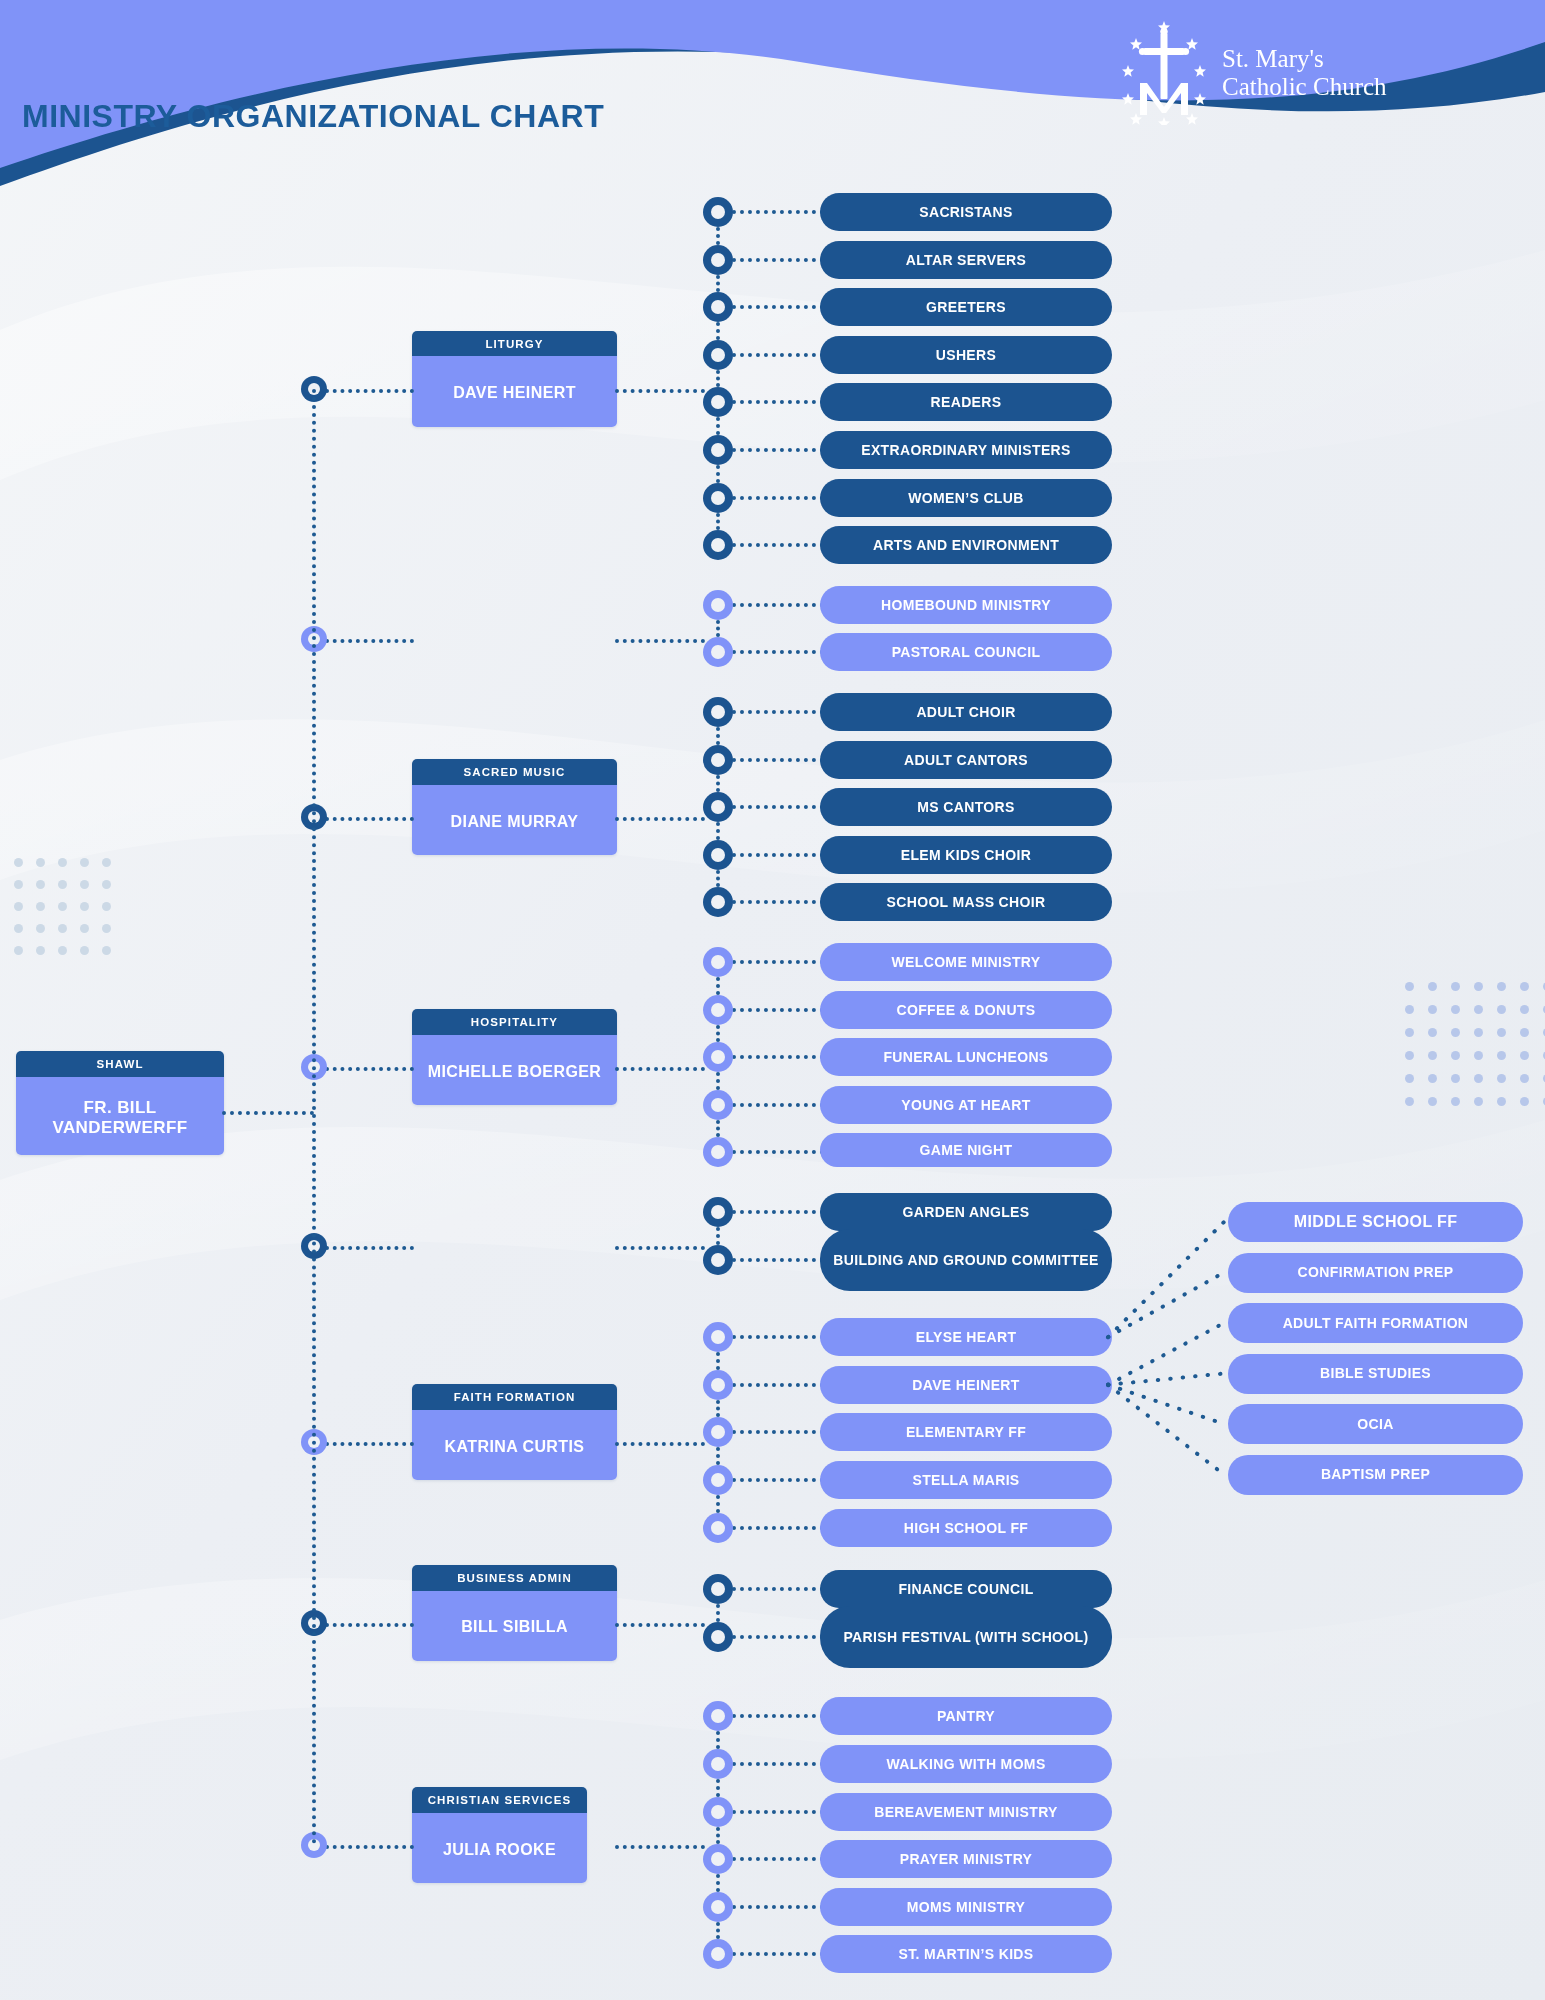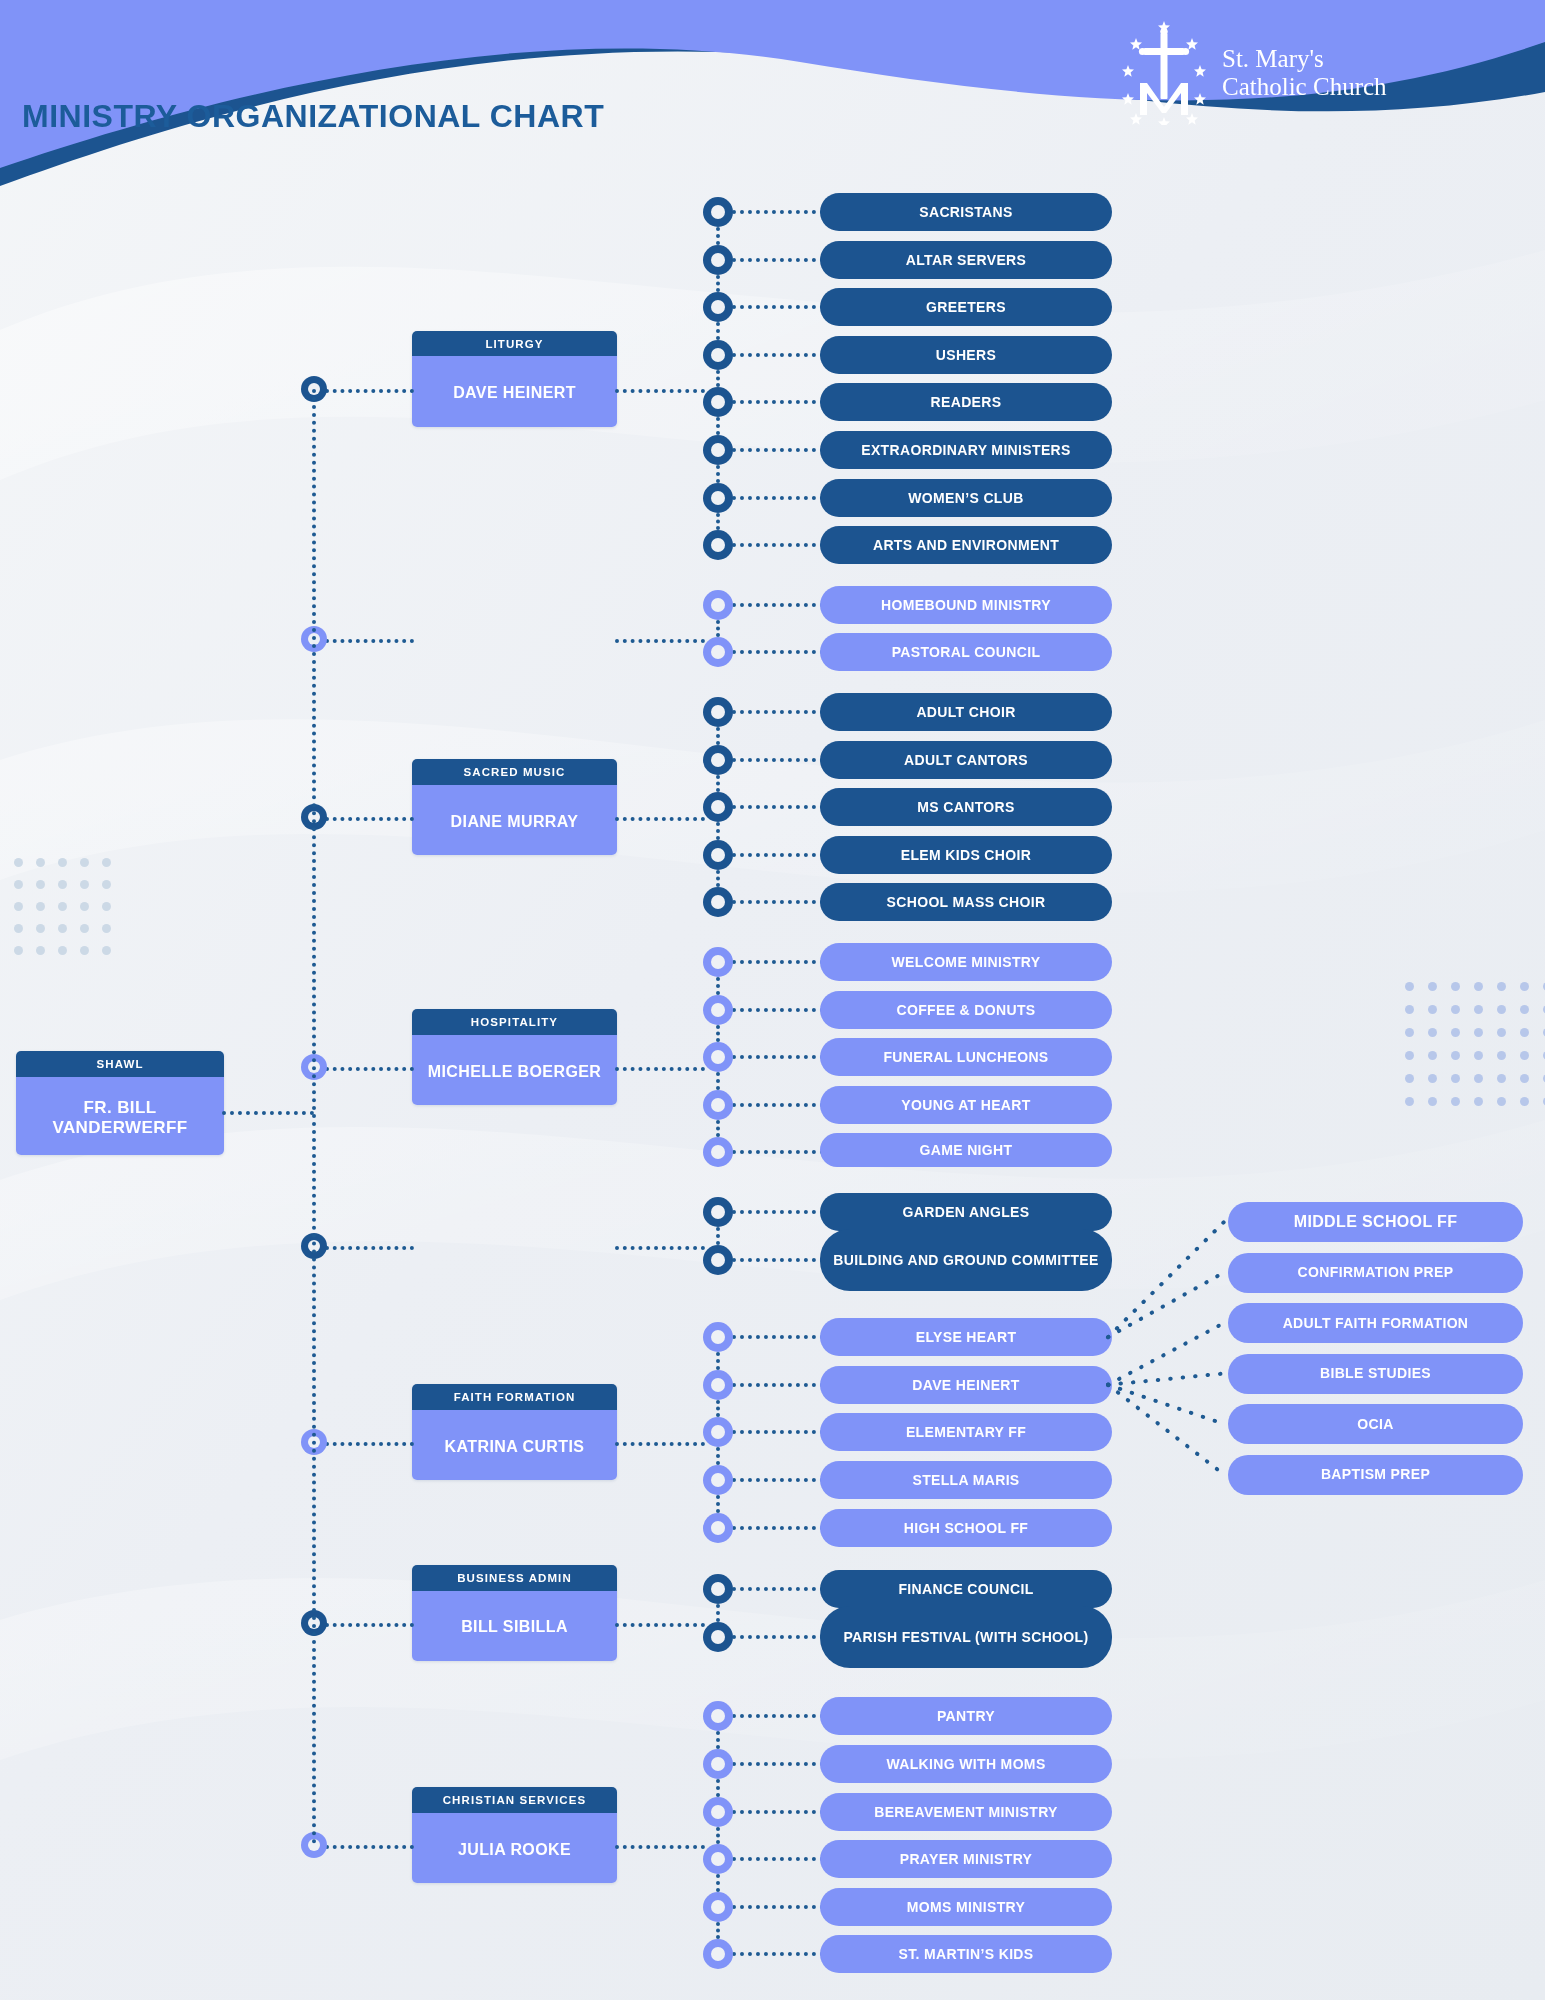--- a/index.html
+++ b/index.html
@@ -454,21 +454,21 @@
     <div class="node hline" style="left: 732px; top: 1904.8px; width: 92px;"></div>
     <div class="node dot light" style="left: 703px; top: 1891.8px; width: 30px; height: 30px;">
       <div class="hole" style="width: 14px; height: 14px;"></div>
     </div>
     <div class="node pill light" style="left: 820px; top: 1887.8px; width: 292px; height: 38px;">MOMS MINISTRY</div>
     <div class="node hline" style="left: 732px; top: 1952.4px; width: 92px;"></div>
     <div class="node dot light" style="left: 703px; top: 1939.4px; width: 30px; height: 30px;">
       <div class="hole" style="width: 14px; height: 14px;"></div>
     </div>
     <div class="node pill light" style="left: 820px; top: 1935.4px; width: 292px; height: 38px;">ST. MARTIN’S KIDS</div>
-    <div class="node dept" style="left: 412px; top: 1787.4px; width: 205px; height: 96px;">
+    <div class="node dept" style="left: 412px; top: 1787.4px; width: 175px; height: 96px;">
       <div class="dept-head">CHRISTIAN SERVICES</div>
       <div class="dept-body" style="height: 66px;">JULIA ROOKE</div>
     </div>
     <div class="node hline" style="left: 615px; top: 1845.4px; width: 90px;"></div>
     <div class="node hline" style="left: 325px; top: 1845.4px; width: 89px;"></div>
     <div class="node dot light" style="left: 301px; top: 1832.4px; width: 26px; height: 26px;">
       <div class="hole" style="width: 11.96px; height: 11.96px;"></div>
     </div>
     <div class="node vline" style="left: 312px; top: 388.6px; height: 1456.8px;"></div>
     <div class="node dept pastor" style="left: 16px; top: 1051px; width: 208px; height: 104px;">

